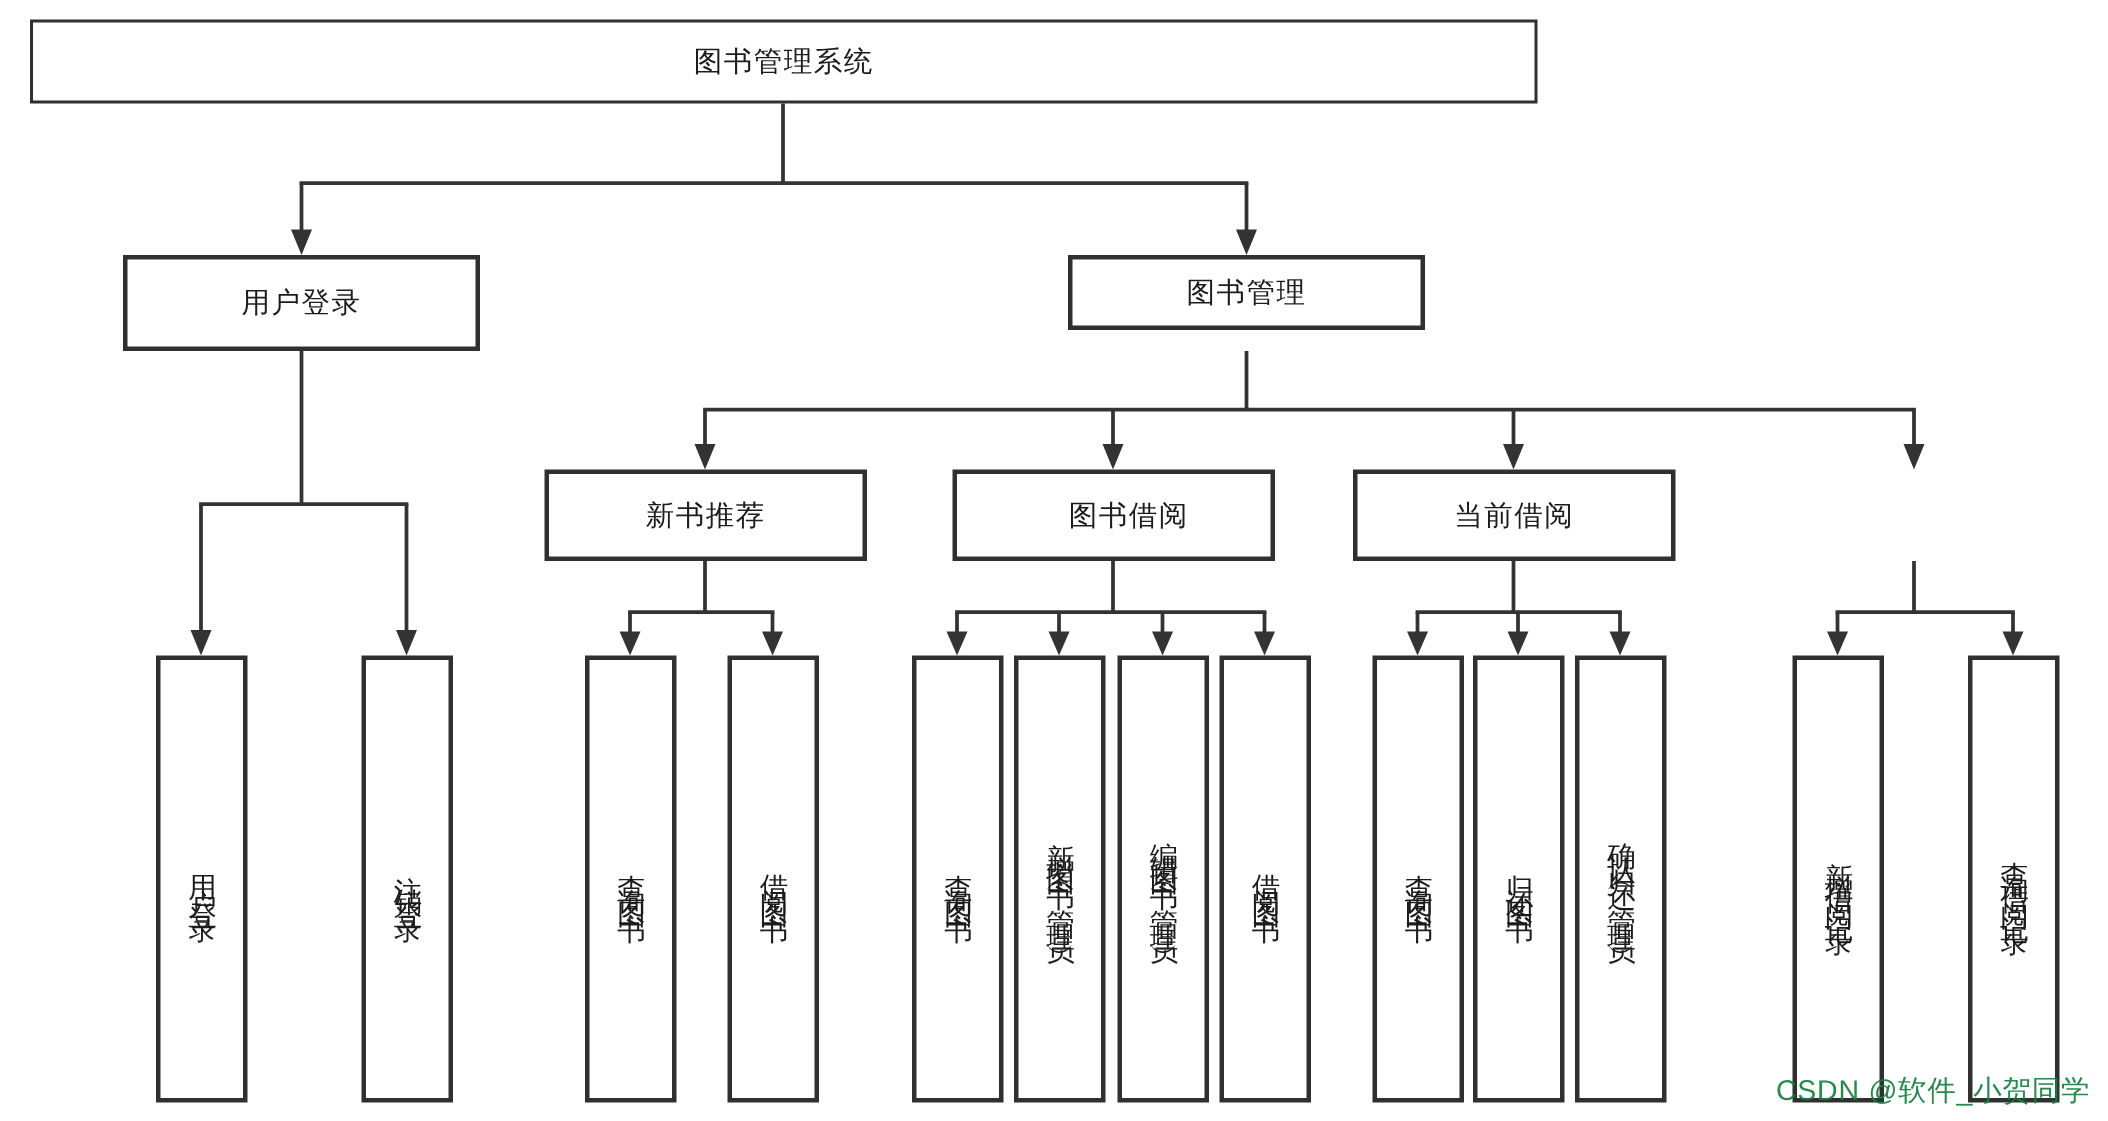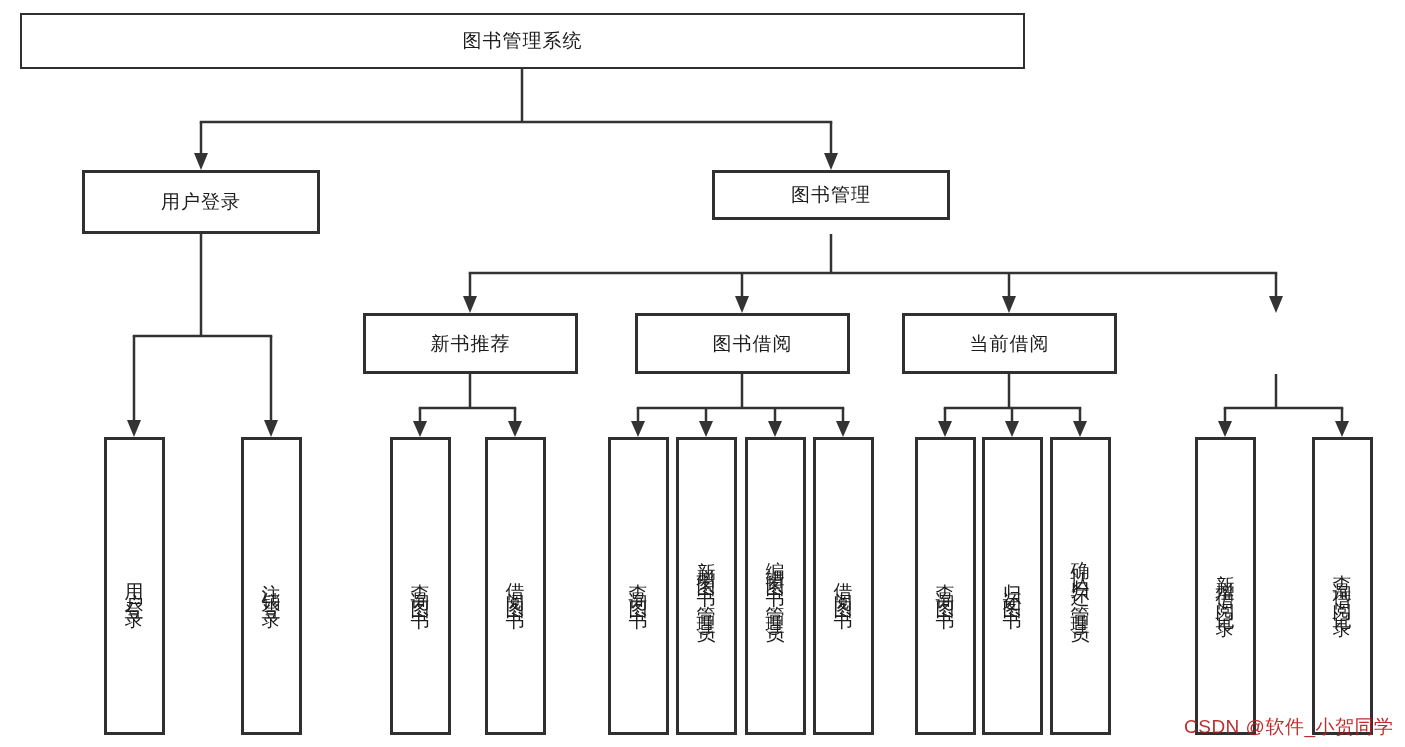--- a/index.html
+++ b/index.html
@@ -40,21 +40,21 @@
     font-size: 19px;
     line-height: 1;
     letter-spacing: 9px;
     white-space: nowrap;
   }
   .watermark {
     position: absolute;
     left: 1184px;
     top: 714px;
     font-size: 19px;
-    color: #b91c1c;
+    color: #15803d;
     opacity: 0.92;
     white-space: nowrap;
     z-index: 5;
     letter-spacing: 0.5px;
   }
 </style>
 </head>
 <body>
 
 <div class="canvas">

